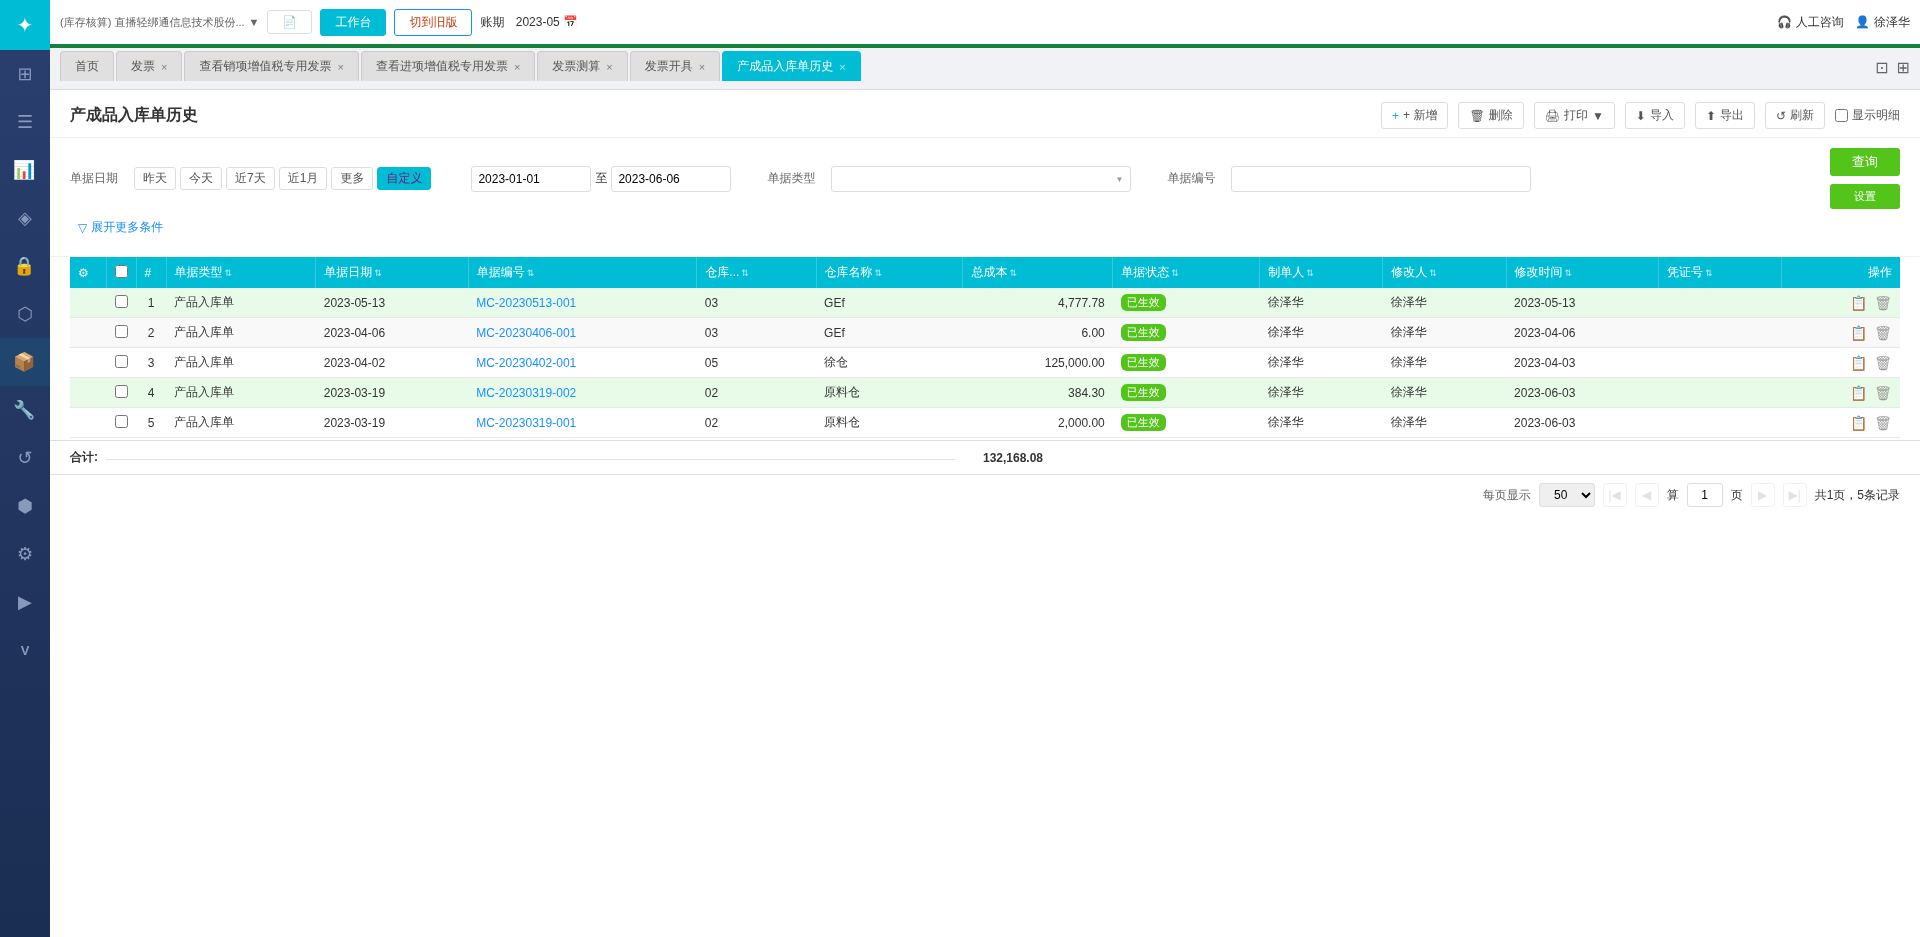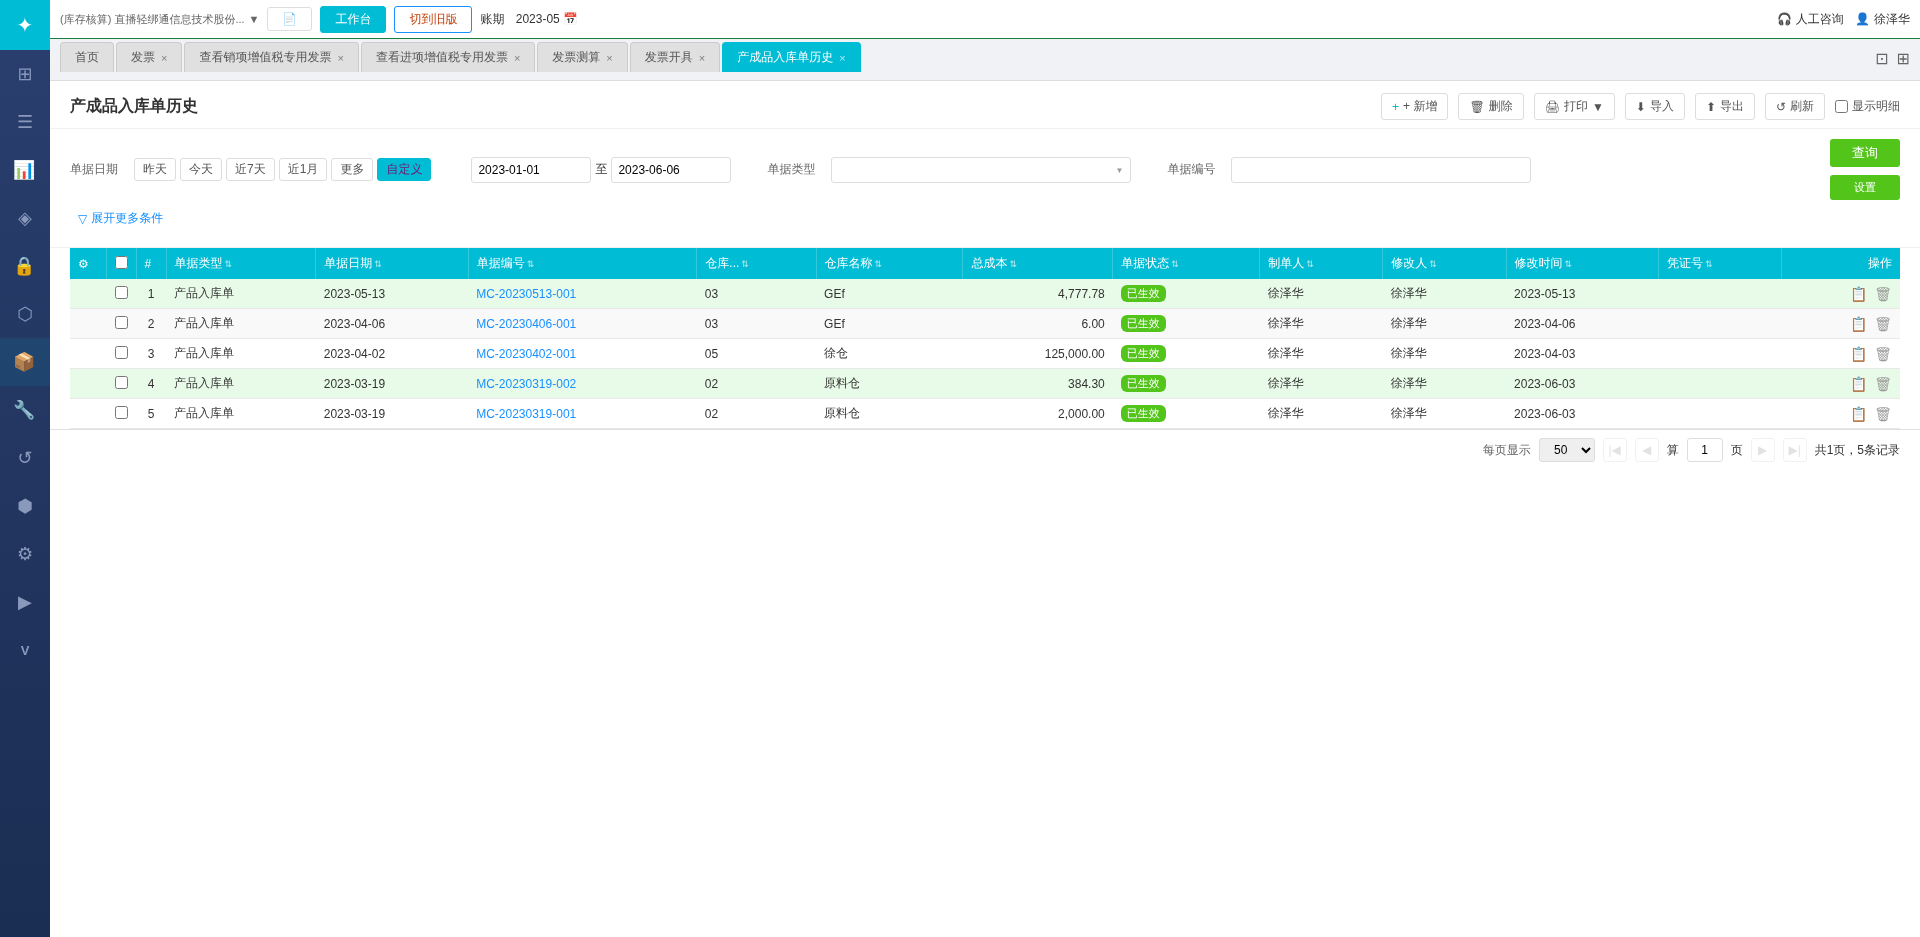--- a/index.html
+++ b/index.html
@@ -45,23 +45,23 @@
     
     .main-area {
       flex: 1;
       display: flex;
       flex-direction: column;
       overflow: hidden;
     }
 
     
     .topbar {
-      height: 39px;
-      background: #fff;
-      border-bottom: 1px solid #15803d;
+      height: 48px;
+      background: #fff;
+      border-bottom: 4px solid #15803d;
       display: flex;
       align-items: center;
       padding: 4px 10px;
       gap: 8px;
       flex-shrink: 0;
     }
     .topbar-company {
       font-size: 12px;
       color: #333;
       display: flex;
@@ -756,20 +756,26 @@
         <div class="action-icons">
           <span class="action-icon" title="查看">📋</span>
           <span class="action-icon" title="删除">🗑</span>
         </div>
       </td>
     </tr>
           </tbody>
       </table>
     </div>
 
+    <div class="table-footer">
+      <span class="total-label">合计:</span>
+      <span style="flex:1;border-bottom:1px solid #e0e0e0;display:inline-block;height:1px;margin-bottom:-4px;"></span>
+      <span class="total-value">132,168.08</span>
+      <span style="flex:1;"></span>
+    </div>
 
     <div class="pagination-bar">
       <span class="page-size-label">每页显示</span>
       <select class="page-size-select">
         <option>50</option>
         <option>100</option>
         <option>200</option>
       </select>
       <button class="page-nav-btn" disabled="">|◀</button>
       <button class="page-nav-btn" disabled="">◀</button>

